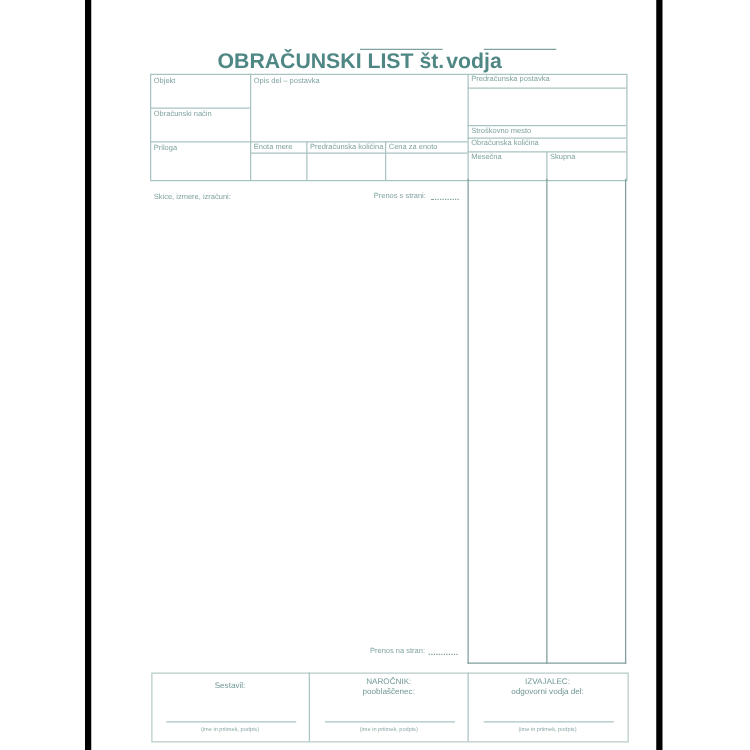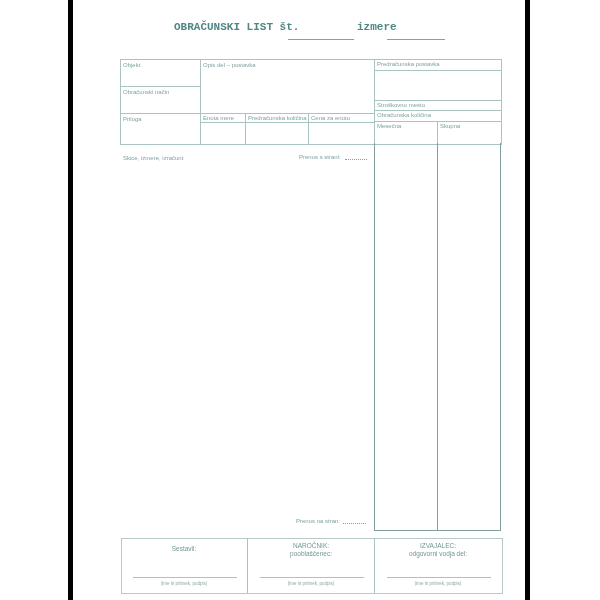--- a/index.html
+++ b/index.html
@@ -3,37 +3,37 @@
   <meta charset="utf-8">
   <style>
     html, body { margin:0; padding:0; }
     body { width:600px; height:600px; background:#ffffff; position:relative; overflow:hidden;
            font-family:"Liberation Sans", sans-serif; color:#5f8f8c; }
     .abs { position:absolute; }
     .bar { position:absolute; background:#000; top:0; width:5px; height:600px; }
     .ln { position:absolute; background:#a9c4c2; }
     .lnd { position:absolute; background:#7f9e9c; }
     .lbl { position:absolute; font-size:6px; color:#7fa3a0; white-space:nowrap; line-height:7px; }
-    .title { position:absolute; top:21px; left:174px; font-size:11px; font-weight:bold; color:#4f8784; white-space:nowrap;font-family:Liberation Mono, monospace; }
+    .title { position:absolute; top:39px; left:174px; font-size:17px; font-weight:bold; color:#4f8784; white-space:nowrap; }
     .title-fill { position:absolute; height:1px; background:#7fa3a0; }
     .dotline { position:absolute; height:1px; border-top:1px dotted #7fa3a0; }
     .ctr { position:absolute; text-align:center; font-size:6.5px; color:#6f9794; line-height:8px; }
     .cap { position:absolute; text-align:center; font-size:4.5px; color:#8aa9a6; }
   </style>
 </head>
 <body>
 
 <div class="bar" style="left:68px;"></div>
 <div class="bar" style="left:525px;"></div>
 
 <div class="title">
   <span>OBRAČUNSKI LIST št.</span>
 </div>
 <div class="title-fill" style="left:288px; top:39px; width:66px;"></div>
-<div class="title abs" style="left:357px;">izmere</div>
+<div class="title abs" style="left:357px;">vodja</div>
 <div class="title-fill" style="left:387px; top:39px; width:58px;"></div>
 
 <div class="abs" style="left:120px; top:59px; width:380px; height:84px; border:1px solid #a9c4c2;"></div>
 
 <div class="ln" style="left:200px; top:59px; width:1px; height:85px;"></div>
 <div class="ln" style="left:374px; top:59px; width:1px; height:85px;"></div>
 
 <div class="ln" style="left:120px; top:86px; width:80px; height:1px;"></div>
 <div class="ln" style="left:120px; top:113px; width:254px; height:1px;"></div>
 

